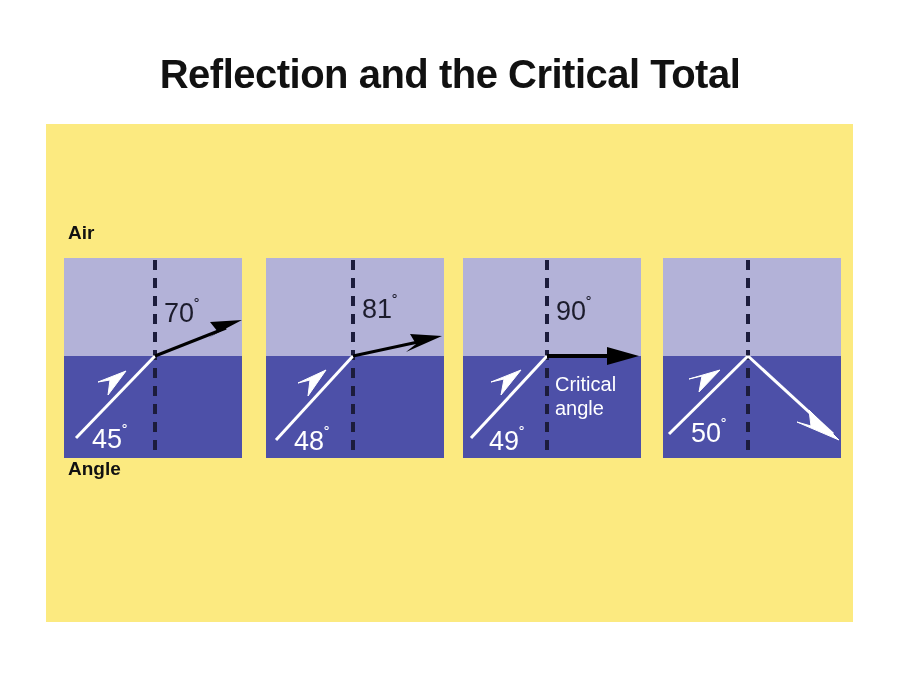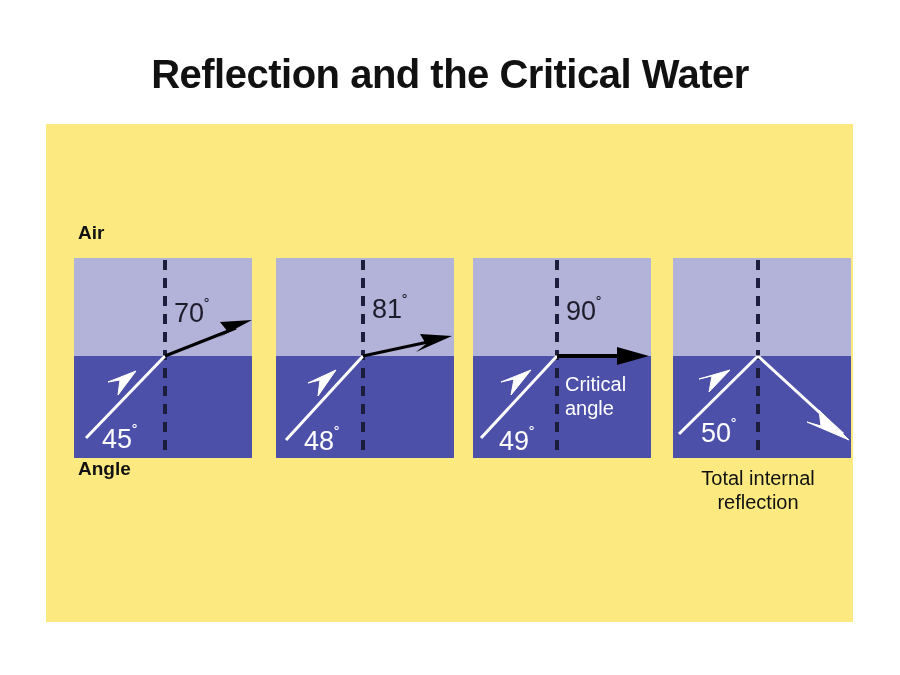--- a/index.html
+++ b/index.html
@@ -41,21 +41,21 @@
     position: absolute;
     left: 46px;
     top: 124px;
     width: 807px;
     height: 498px;
     background: #fcea80;
   }
 
   #diagram-stage {
     position: absolute;
-    left: 10px;
+    left: 0;
     top: 0;
     width: 807px;
     height: 498px;
   }
 
   .medium-label {
     position: absolute;
     font-family: "Liberation Sans", sans-serif;
     font-weight: bold;
     font-size: 19px;
@@ -88,21 +88,21 @@
   #panel-1 { left: 18px;  }
   #panel-2 { left: 220px; }
   #panel-3 { left: 417px; }
   #panel-4 { left: 617px; }
 </style>
 </head>
 <body>
 
 <div id="slide">
 
-  <div id="slide-title">Reflection and the Critical Water</div>
+  <div id="slide-title">Reflection and the Critical Total</div>
 
   <div id="yellow-card">
     <div id="diagram-stage">
 
       <div class="medium-label" id="label-air">Air</div>
 
       <div class="medium-label" id="label-water">Angle</div>
 
       <svg class="panel-svg" id="panel-1" width="178" height="200" viewBox="0 0 178 200">
         <rect x="0" y="0" width="178" height="98" fill="#b3b2d8"></rect>
@@ -162,18 +162,16 @@
         <line x1="85" y1="2" x2="85" y2="198" stroke="#1c1c3c" stroke-width="4" stroke-dasharray="10 8"></line>
         <line x1="6" y1="176" x2="85" y2="98" stroke="#ffffff" stroke-width="3"></line>
         <polygon points="57,112 36,134 39,118 26,121" fill="#ffffff" stroke="#ffffff" stroke-width="1"></polygon>
         <line x1="85" y1="98" x2="170" y2="176" stroke="#ffffff" stroke-width="3"></line>
         <polygon points="176,182 146,152 148,168 134,164" fill="#ffffff" stroke="#ffffff" stroke-width="1"></polygon>
         <text x="28" y="184" font-family="Liberation Sans, sans-serif" font-size="27" fill="#ffffff">
           <tspan>50</tspan><tspan font-size="18" dy="-9">˚</tspan>
         </text>
       </svg>
 
-      <div class="panel-caption" id="caption-panel4">Total internal
-reflection</div>
 
     </div>
   </div>
 </div>
 
 </body></html>

